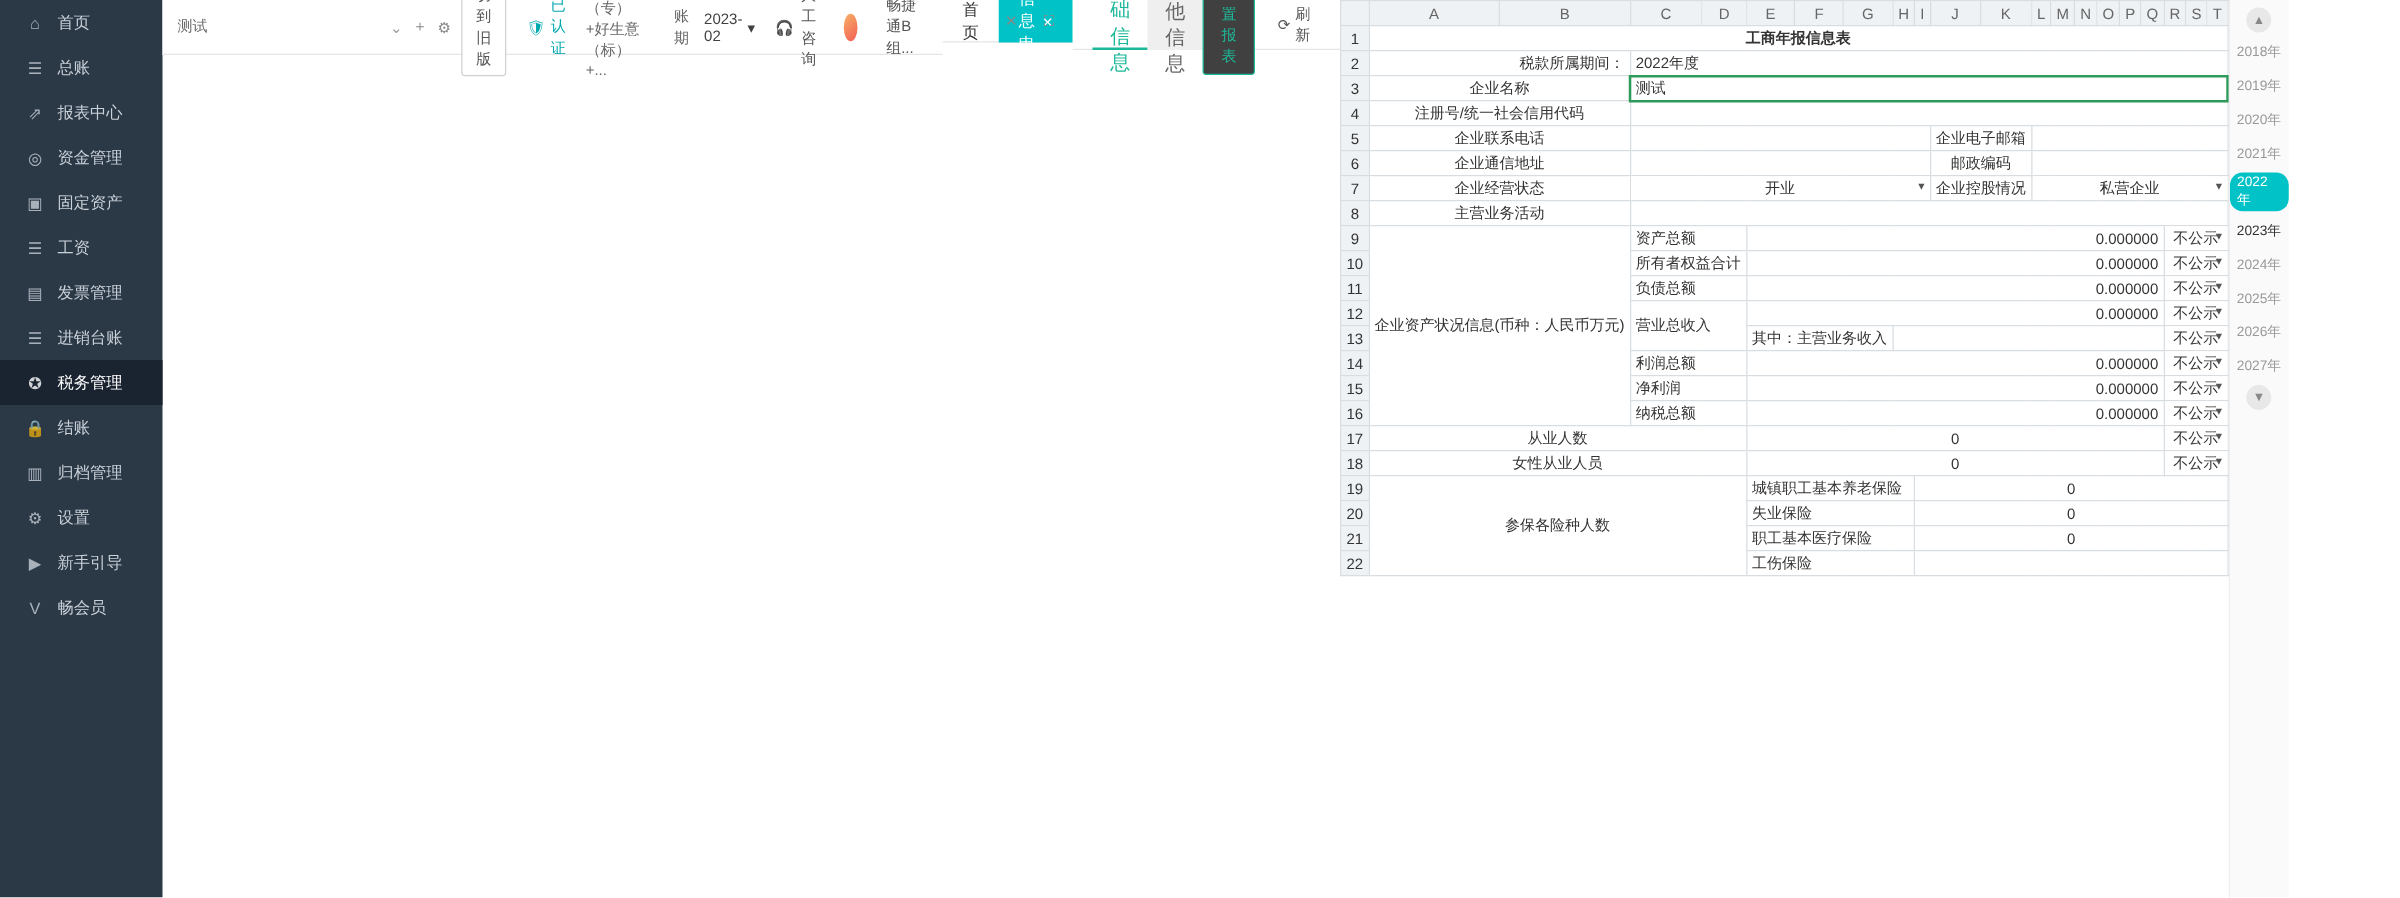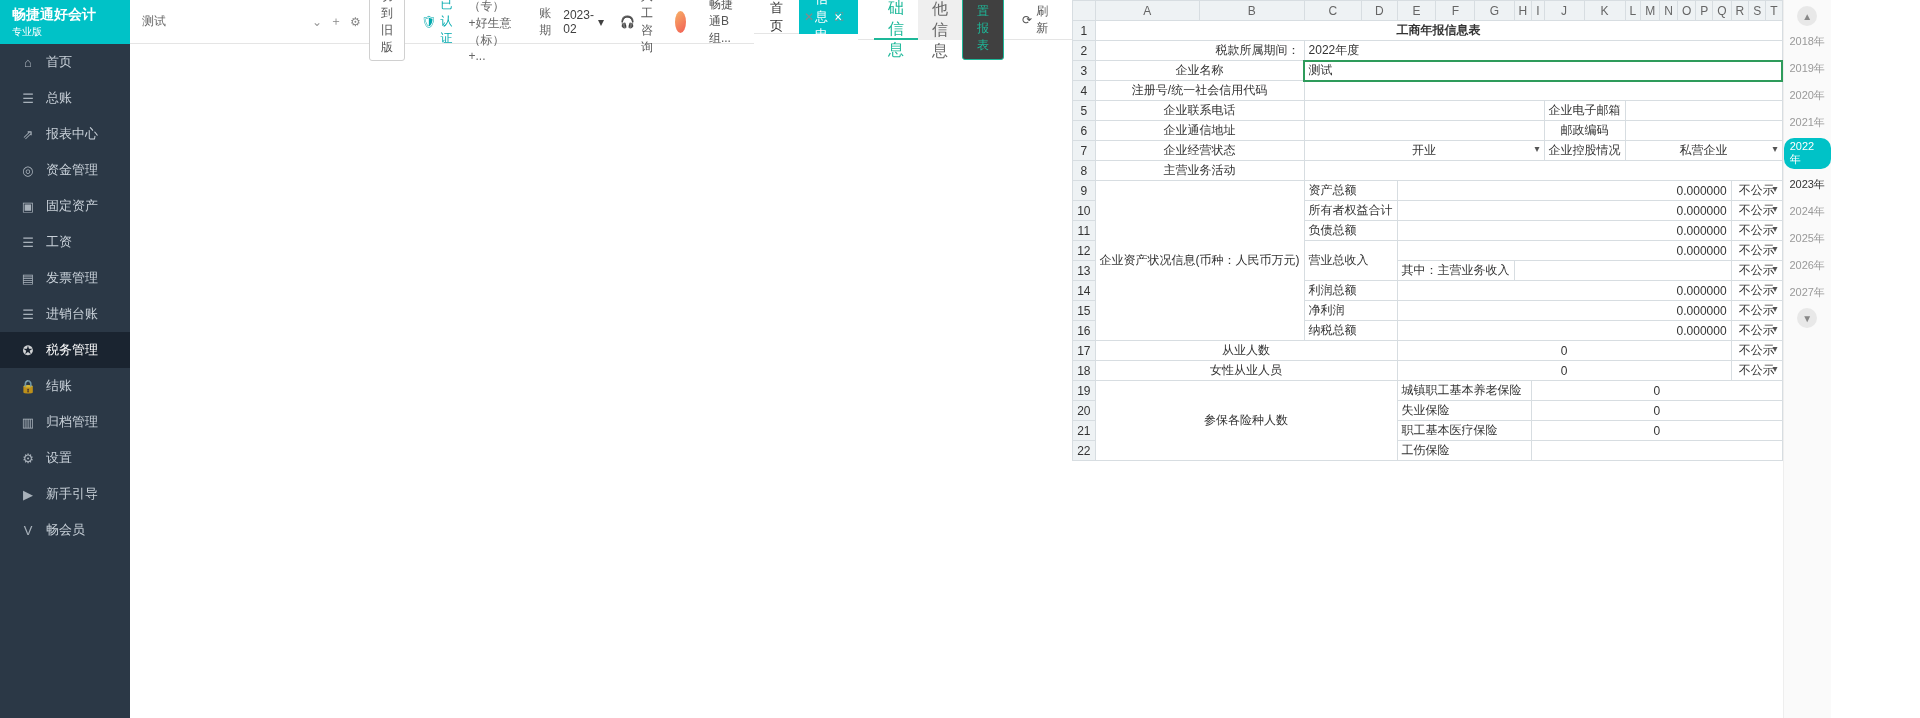--- a/index.html
+++ b/index.html
@@ -71,26 +71,20 @@
 .dropdown-cell::after { content: "▾"; position: absolute; right: 4px; top: 2px; color: #555; font-size: 10px; }
 .selected-cell { outline: 2px solid #2e9b5b; outline-offset: -1px; }
 .center { text-align: center; margin-top: 21px; }
 </style>
 </head>
 <body>
 
 <div class="app">
 
   <div class="sidebar">
-    <div class="sidebar-logo">
-      <div>
-        <span>畅捷通好会计</span>
-        <span class="sidebar-logo-sub">专业版</span>
-      </div>
-    </div>
     <div class="sidebar-item">
         <span class="sidebar-icon">⌂</span>
         <span>首页</span>
       </div>
     <div class="sidebar-item">
         <span class="sidebar-icon">☰</span>
         <span>总账</span>
       </div>
     <div class="sidebar-item">
         <span class="sidebar-icon">⇗</span>

